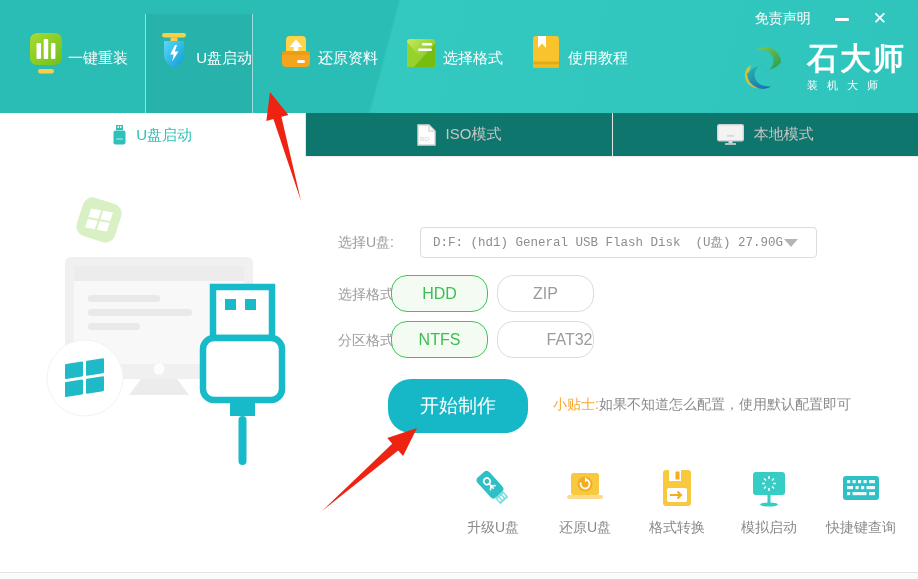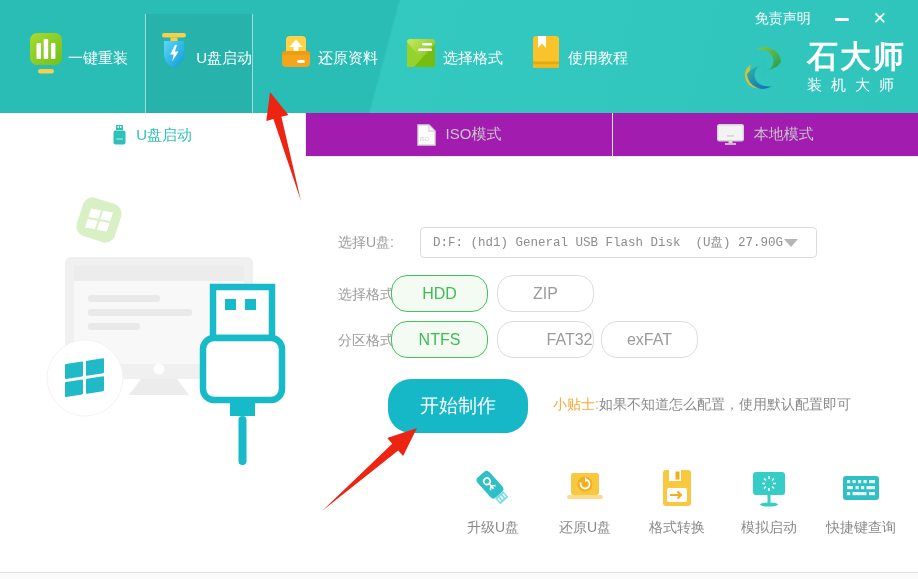--- a/index.html
+++ b/index.html
@@ -15,26 +15,26 @@
     font-size:15px; cursor:pointer; }
   .nav-item .nicon { width:44px; height:44px; margin-bottom:12px; }
   .nav-item.selected { background:rgba(0,45,45,0.07);
     border-left:1px solid rgba(255,255,255,0.55); border-right:1px solid rgba(255,255,255,0.55); }
   .win-controls { position:absolute; top:10px; right:31px; display:flex; align-items:center; gap:24px; color:#fff; }
   .disclaimer { font-size:14px; cursor:pointer; }
   .btn-min { width:14px; height:3px; background:#fff; border-radius:1px; cursor:pointer; }
   .btn-close { font-size:17px; font-weight:bold; line-height:14px; cursor:pointer; }
   .logo { position:absolute; top:41px; right:12px; display:flex; align-items:center; gap:16px; color:#fff; }
   .logo-title { font-size:31px; font-weight:bold; letter-spacing:2px; line-height:1; }
-  .logo-sub { font-size:15px; letter-spacing:9px; margin-top:4px; white-space:nowrap; }
+  .logo-sub { font-size:11px; letter-spacing:9px; margin-top:4px; white-space:nowrap; }
 
   
   .tabs { position:absolute; top:113px; left:0; right:0; height:44px; display:flex; }
   .tab { flex:1; display:flex; align-items:center; justify-content:center; gap:10px;
-    font-size:15px; background:#a21caf; color:#c5c5c5; border-left:1px solid #e4e4e4;
+    font-size:15px; background:#0f766e; color:#c5c5c5; border-left:1px solid #e4e4e4;
     border-bottom:1px solid #ececec; cursor:pointer; }
   .tab.active { background:#fff; color:#2fc1b9; border-left:none; border-bottom:none; }
 
   
   .flabel { position:absolute; font-size:14px; color:#9c9c9c; }
   .select { position:absolute; left:420px; top:227px; width:397px; height:31px;
     border:1px solid #dcdcdc; border-radius:4px; background:#fff; display:flex;
     align-items:center; padding:0 12px; cursor:pointer; }
   .select-value { flex:1; font-family:"Liberation Mono","DejaVu Sans Mono",monospace;
     font-size:12.5px; color:#8d8d8d; white-space:pre; overflow:hidden; }
@@ -251,21 +251,20 @@
     <span class="caret"></span>
   </div>
 
   <span class="flabel" style="left:338px; top:286px;">选择格式:</span>
   <button class="opt-btn selected" style="left:391px; top:275px;">HDD</button>
   <button class="opt-btn" style="left:497px; top:275px;">ZIP</button>
 
   <span class="flabel" style="left:338px; top:332px;">分区格式:</span>
   <button class="opt-btn selected" style="left:391px; top:321px;">NTFS</button>
   <button class="opt-btn" style="left:497px; top:321px;padding-left:48px;">FAT32</button>
-  <button class="opt-btn" style="left:601px; top:321px;">exFAT</button>
 
   <button class="btn-start">开始制作</button>
   <div class="tip">
     <span class="tip-prefix">小贴士:</span><span>如果不知道怎么配置，使用默认配置即可</span>
   </div>
 
   <div class="tools">
     <div class="tool">
       <svg class="ticon" viewBox="0 0 44 44">
         <g transform="rotate(-42 22 22)">

